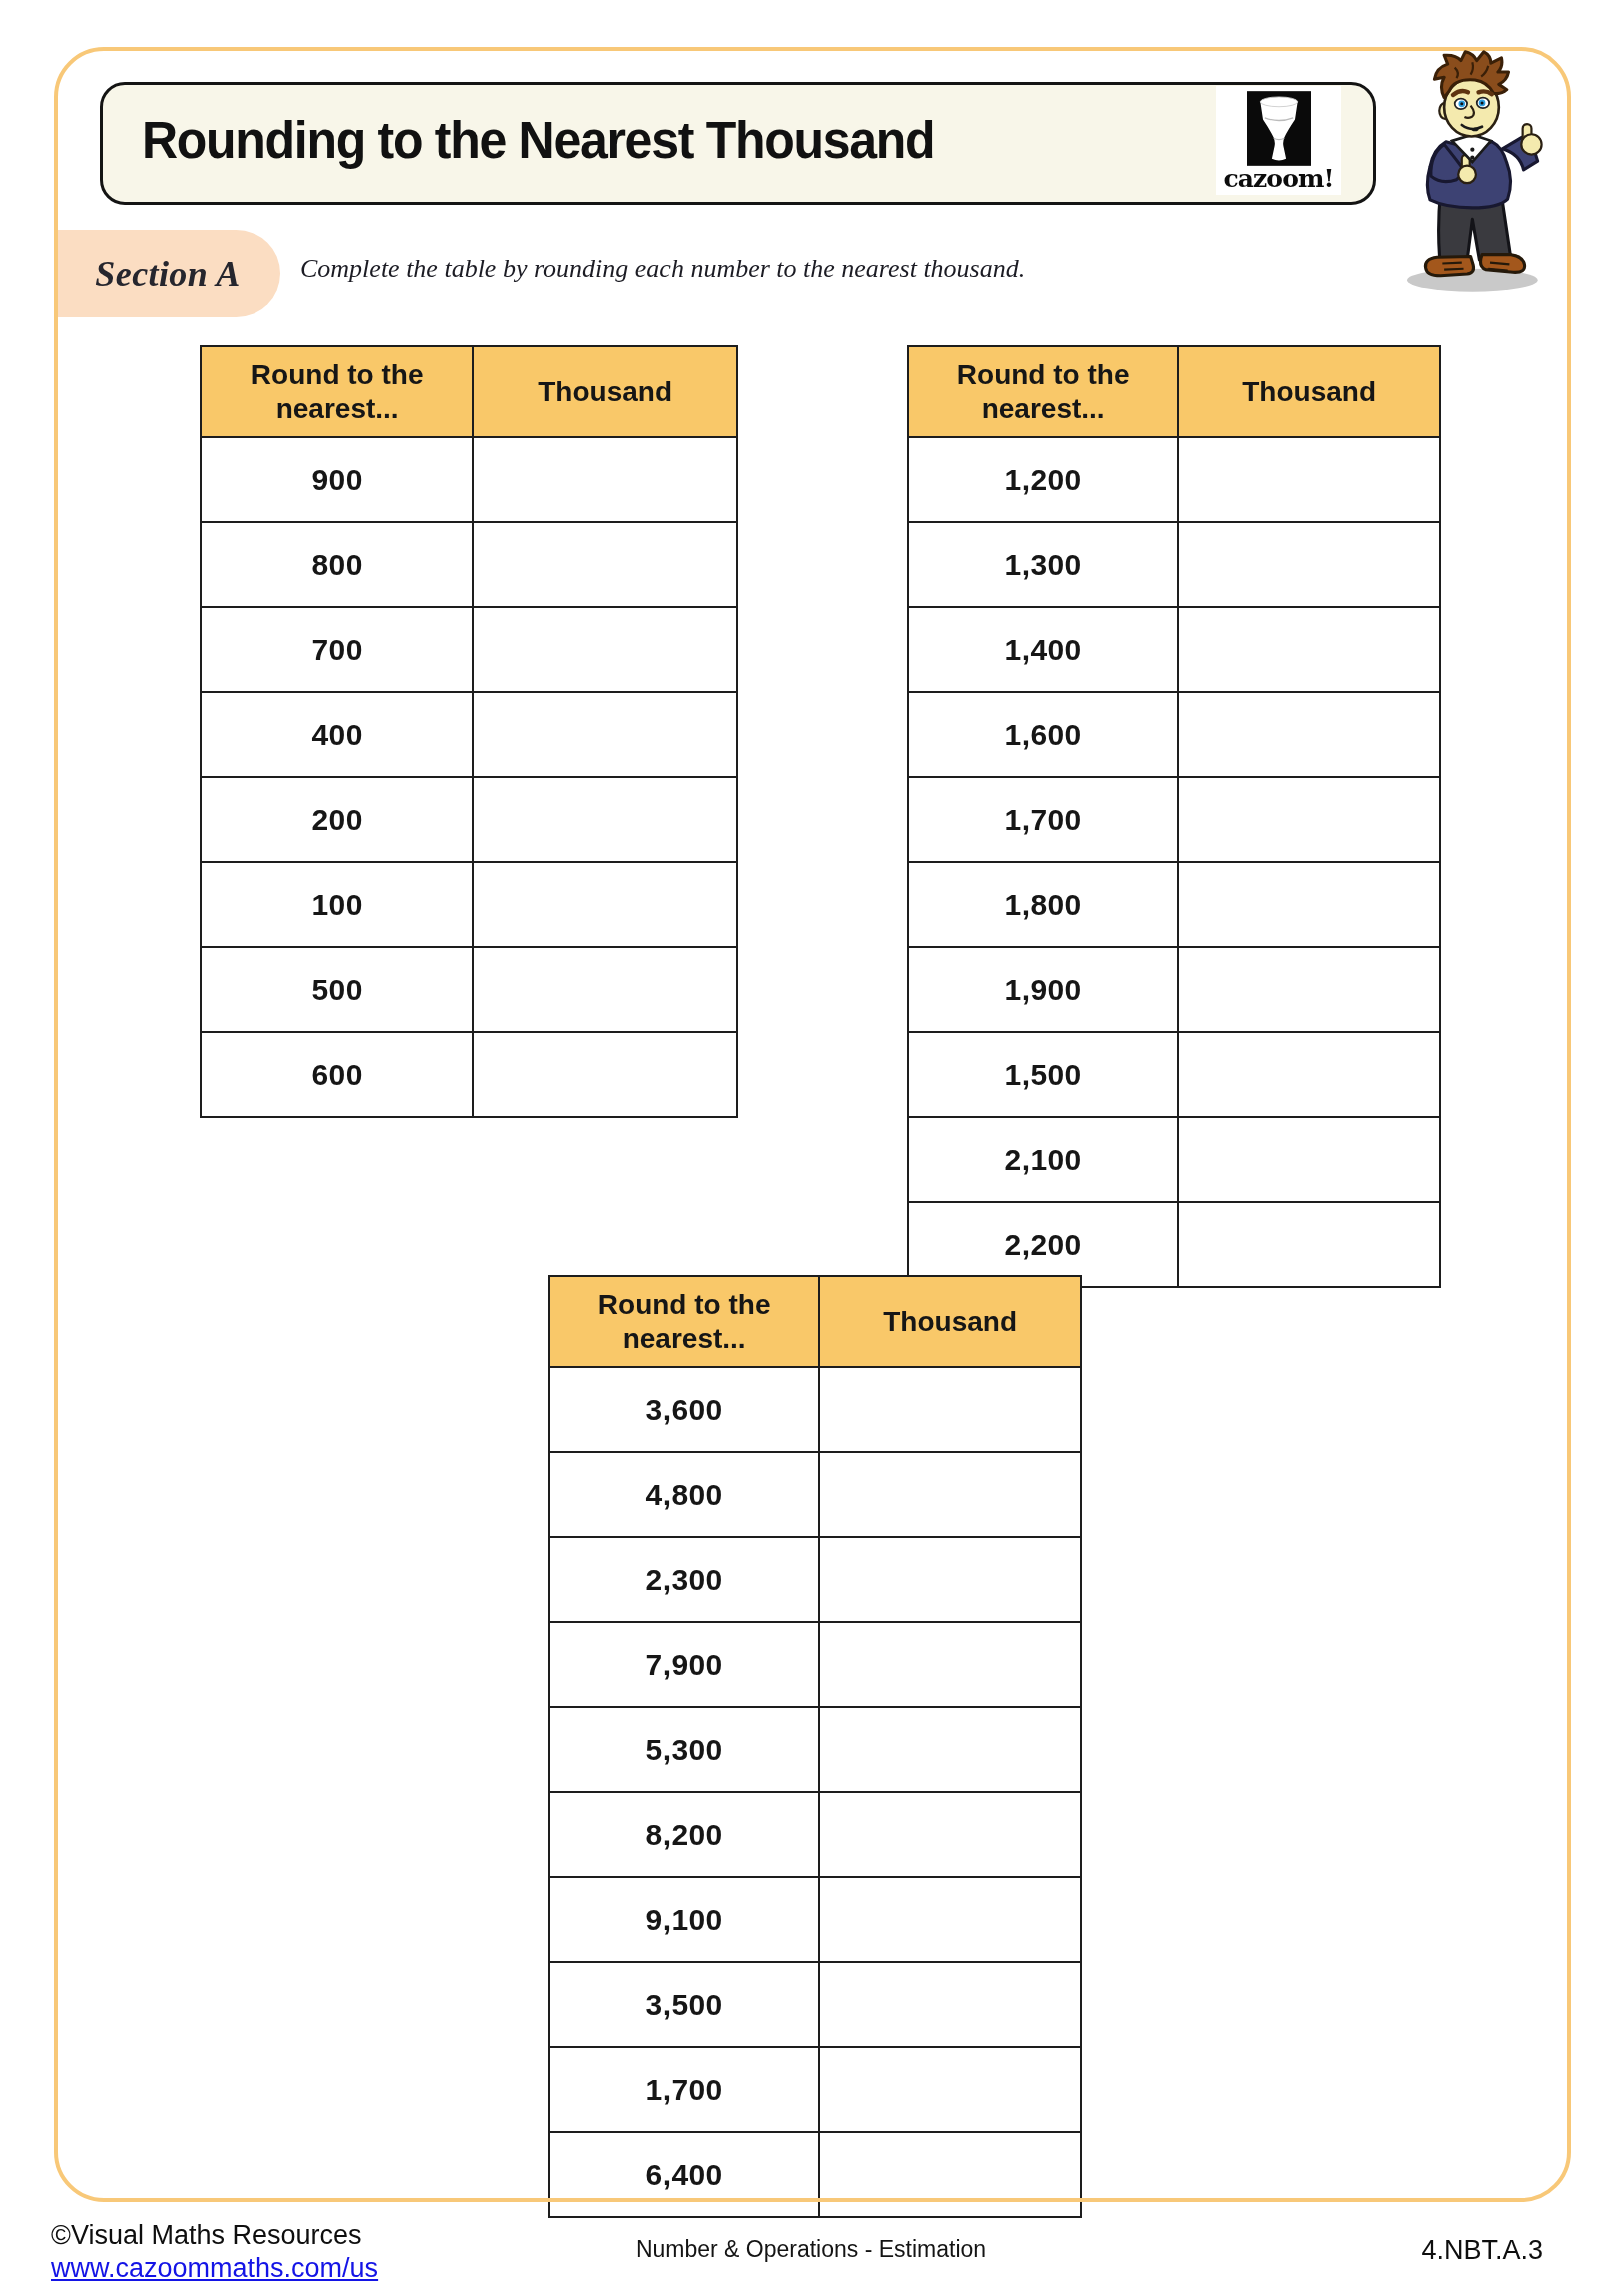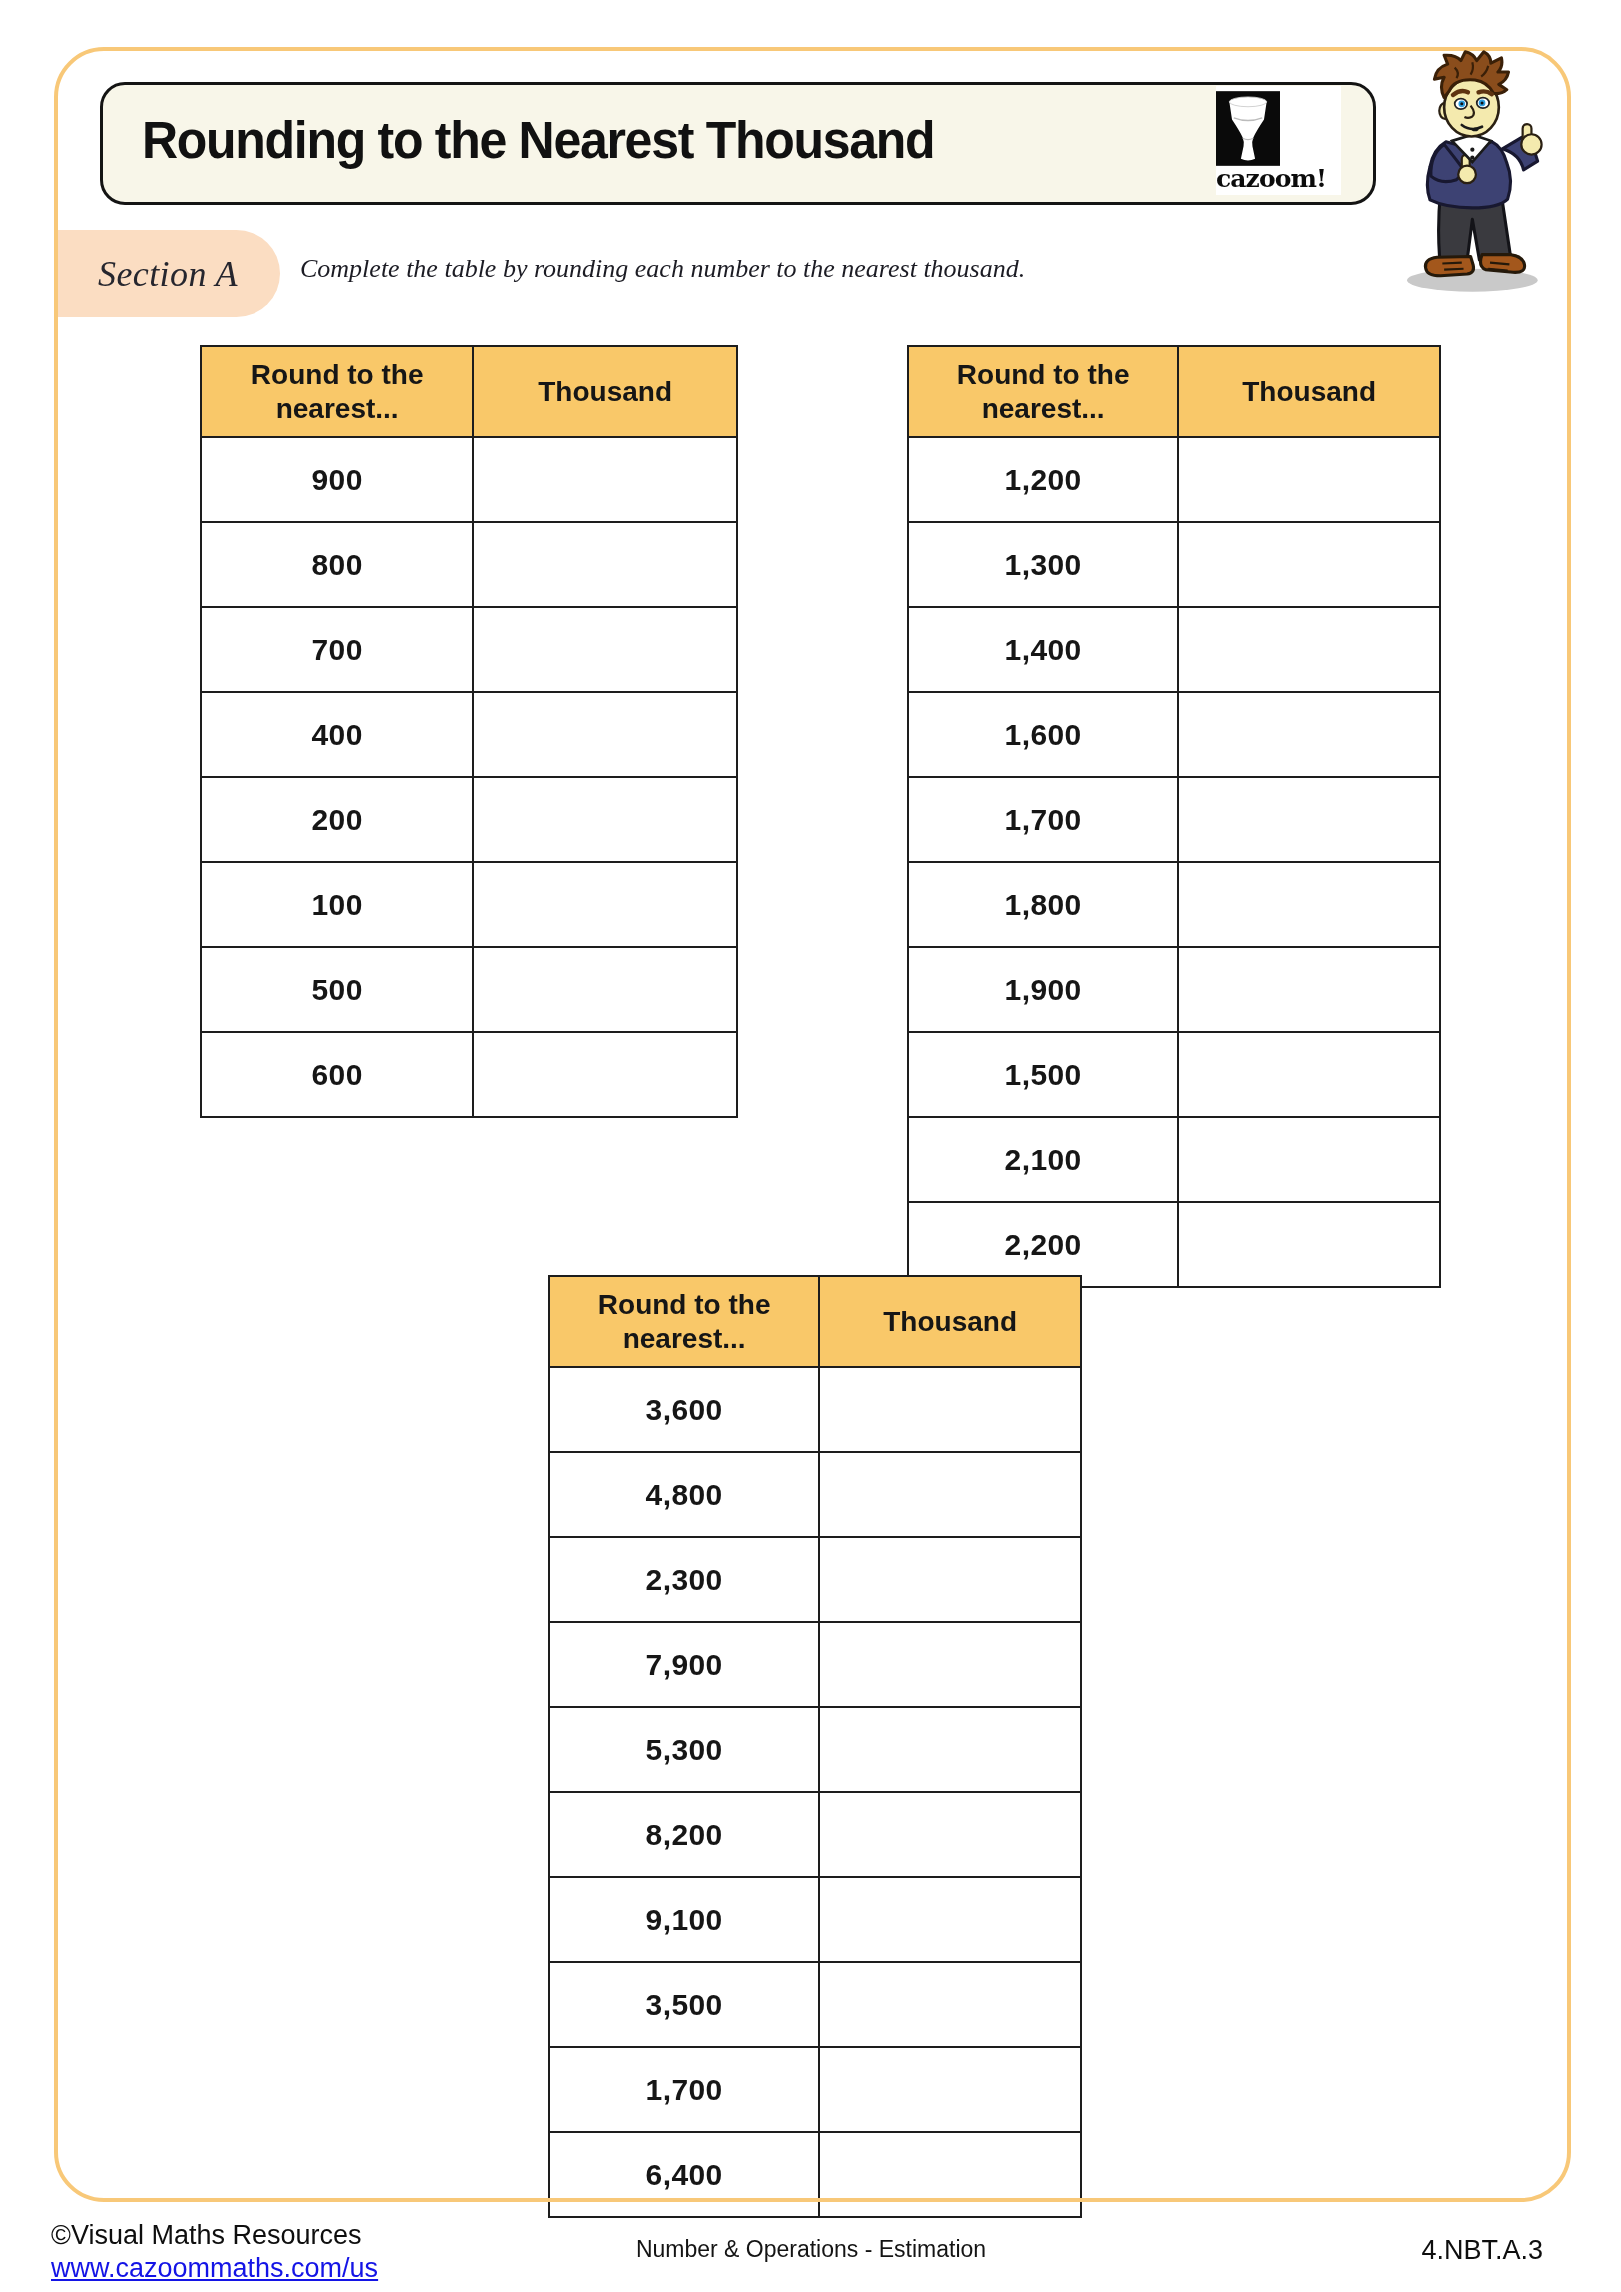--- a/index.html
+++ b/index.html
@@ -26,39 +26,39 @@
   }
   .title-text{
     left:142px;top:82px;height:117px;display:flex;align-items:center;
     font-size:51px;font-weight:bold;color:#111;letter-spacing:-1.3px;
     transform:scaleX(.98);transform-origin:left center;white-space:nowrap;z-index:3;
   }
 
   
   .logo-box{
     left:1216px;top:86px;width:125px;height:109px;background:#ffffff;
-    display:flex;flex-direction:column;z-index:3;
+    display:flex;flex-direction:column;align-items:center;z-index:3;
   }
   .logo-drum{width:64px;height:75px;margin-top:4.5px;}
   .logo-word{
     font-family:"DejaVu Serif", serif;font-weight:bold;font-size:25px;
     color:#0c0c0c;letter-spacing:-0.9px;line-height:1;margin-top:0.9px;white-space:nowrap;
   }
 
   
   .mascot{left:1390px;top:50px;width:170px;height:247px;z-index:6;}
 
   
   .section-pill{
     left:56px;top:230px;width:224px;height:87px;background:var(--peach);
     border-radius:0 45px 45px 0;display:flex;align-items:center;justify-content:center;
     z-index:1;
   }
   .section-label{
-    font-family:"Liberation Serif", serif;font-style:italic;font-weight:normal;
+    font-family:"Liberation Serif", serif;font-style:italic;font-weight:bold;
     font-size:36px;color:#26262e;letter-spacing:0.4px;
   }
   .instruction{
     left:300px;top:254px;font-family:"Liberation Serif", serif;font-style:italic;
     font-size:26px;color:#1c1c24;white-space:nowrap;
   }
 
   
   .wtable{background:#ffffff;border:2.7px solid var(--ink);z-index:2;}
   .thead{display:flex;height:89px;background:var(--accent);}

